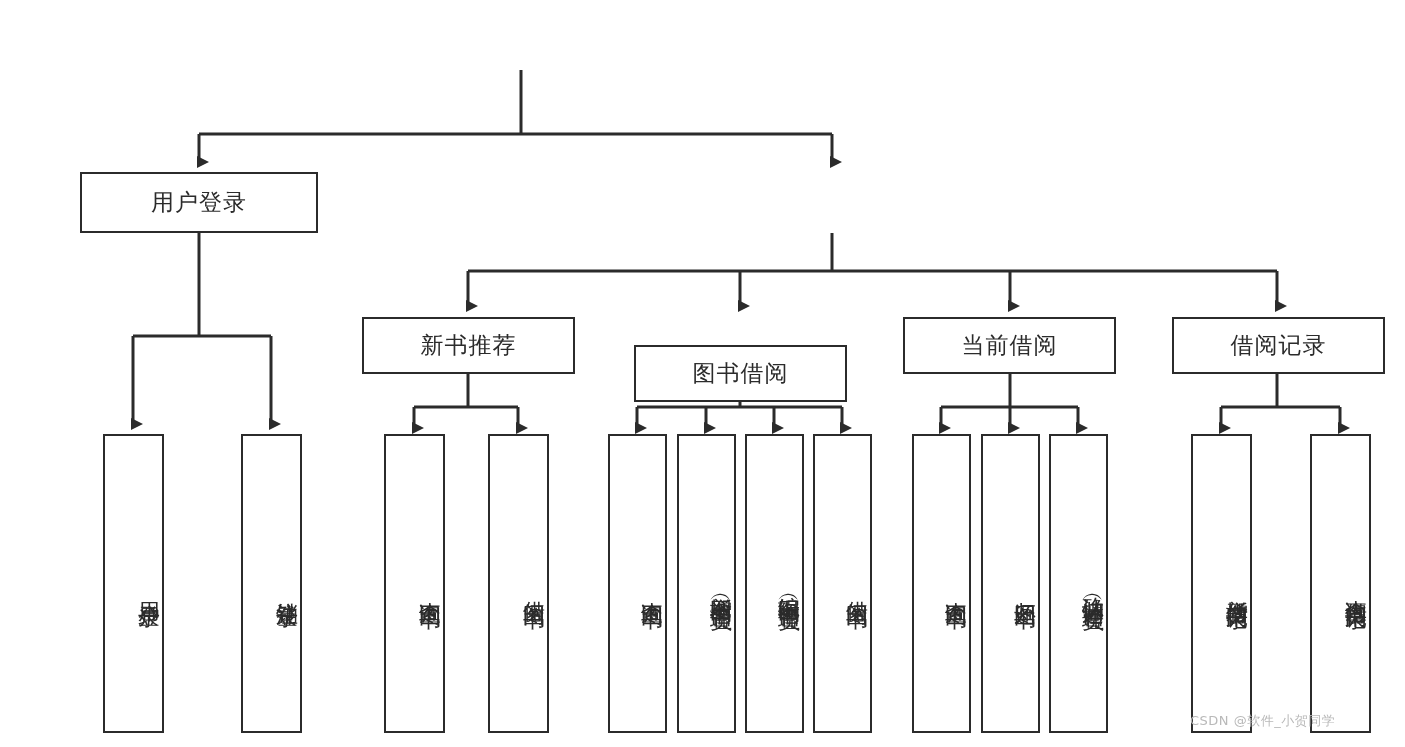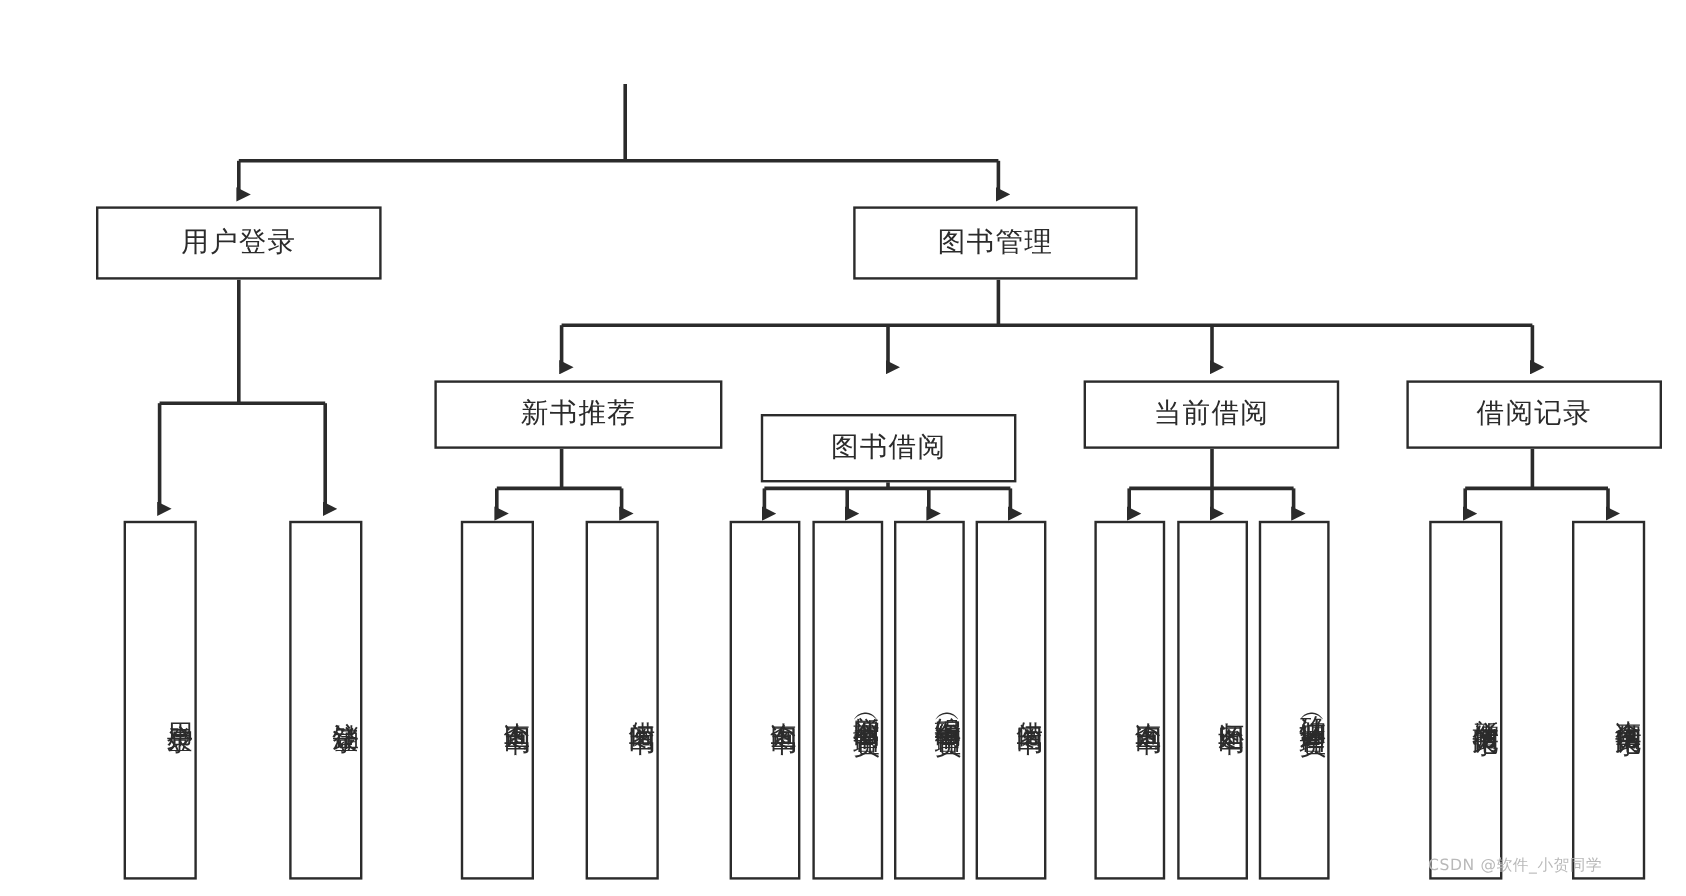--- a/index.html
+++ b/index.html
@@ -117,25 +117,22 @@
       <path d="M 1221 407 L 1340 407"></path>
       <path d="M 1221 407 L 1221 428" marker-end="url(#arrow)"></path>
       <path d="M 1340 407 L 1340 428" marker-end="url(#arrow)"></path>
     </g>
   </svg>
 
 
   <div class="node h" style="left:80px; top:172px; width:238px; height:61px;">
     <span>用户登录</span>
   </div>
-  <div class="node h" style="left:711px; top:172px; width:237px; height:61px;">
-    <span>图书管理</span>
-  </div>
 
-  <div class="node h" style="left:362px; top:317px; width:240px; height:57px;">
+  <div class="node h" style="left:362px; top:317px; width:213px; height:57px;">
     <span>新书推荐</span>
   </div>
   <div class="node h" style="left:634px; top:317px; width:213px; height:57px;margin-top:28px;">
     <span>图书借阅</span>
   </div>
   <div class="node h" style="left:903px; top:317px; width:213px; height:57px;">
     <span>当前借阅</span>
   </div>
   <div class="node h" style="left:1172px; top:317px; width:213px; height:57px;">
     <span>借阅记录</span>

